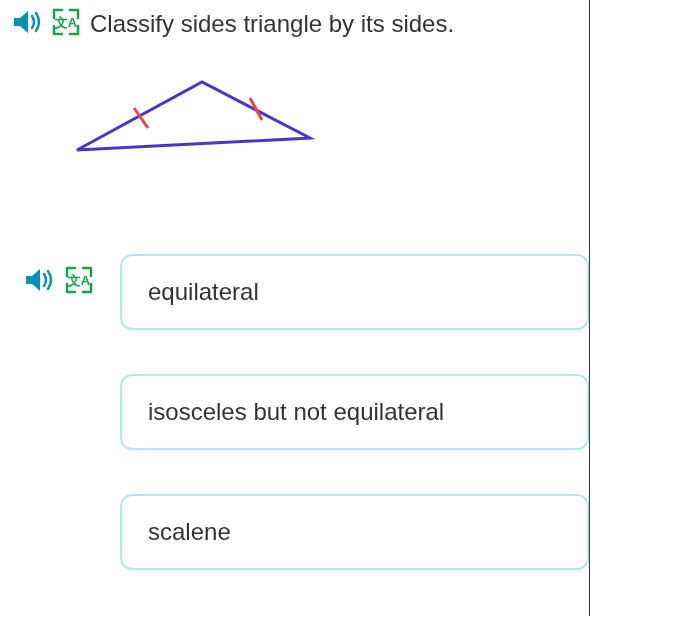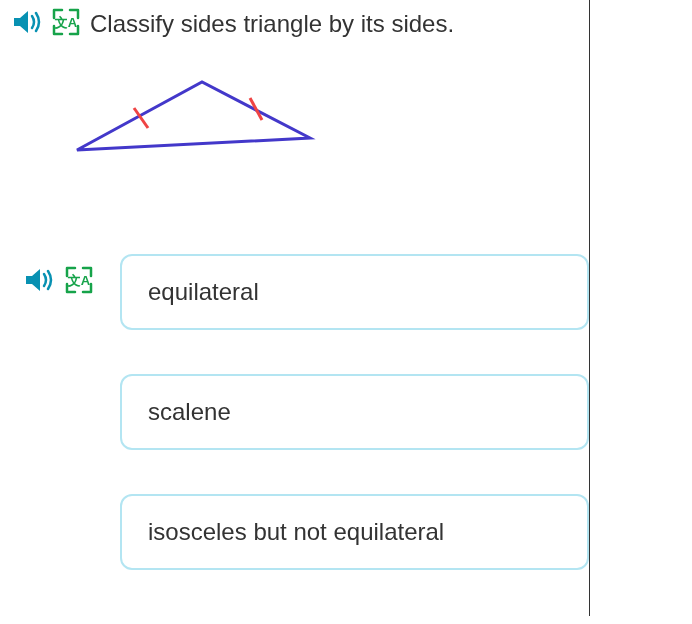--- a/index.html
+++ b/index.html
@@ -121,21 +121,21 @@
             <path d="M2 2 L10 2 M2 2 L2 10 M26 2 L18 2 M26 2 L26 10 M2 26 L10 26 M2 26 L2 18 M26 26 L18 26 M26 26 L26 18" stroke="#16a34a" stroke-width="2.5" fill="none" stroke-linecap="round"></path>
             <text x="14" y="19" font-size="13" fill="#16a34a" text-anchor="middle" font-family="Arial" font-weight="bold">文A</text>
           </svg>
         </span>
       </div>
       <button class="option-button">equilateral</button>
     </div>
 
     <div class="option-row">
       <div class="option-icons"></div>
-      <button class="option-button">scalene</button>
+      <button class="option-button">isosceles but not equilateral</button>
     </div>
 
     <div class="option-row">
       <div class="option-icons"></div>
-      <button class="option-button">isosceles but not equilateral</button>
+      <button class="option-button">scalene</button>
     </div>
   </div>
 </div>
 
 </body></html>

